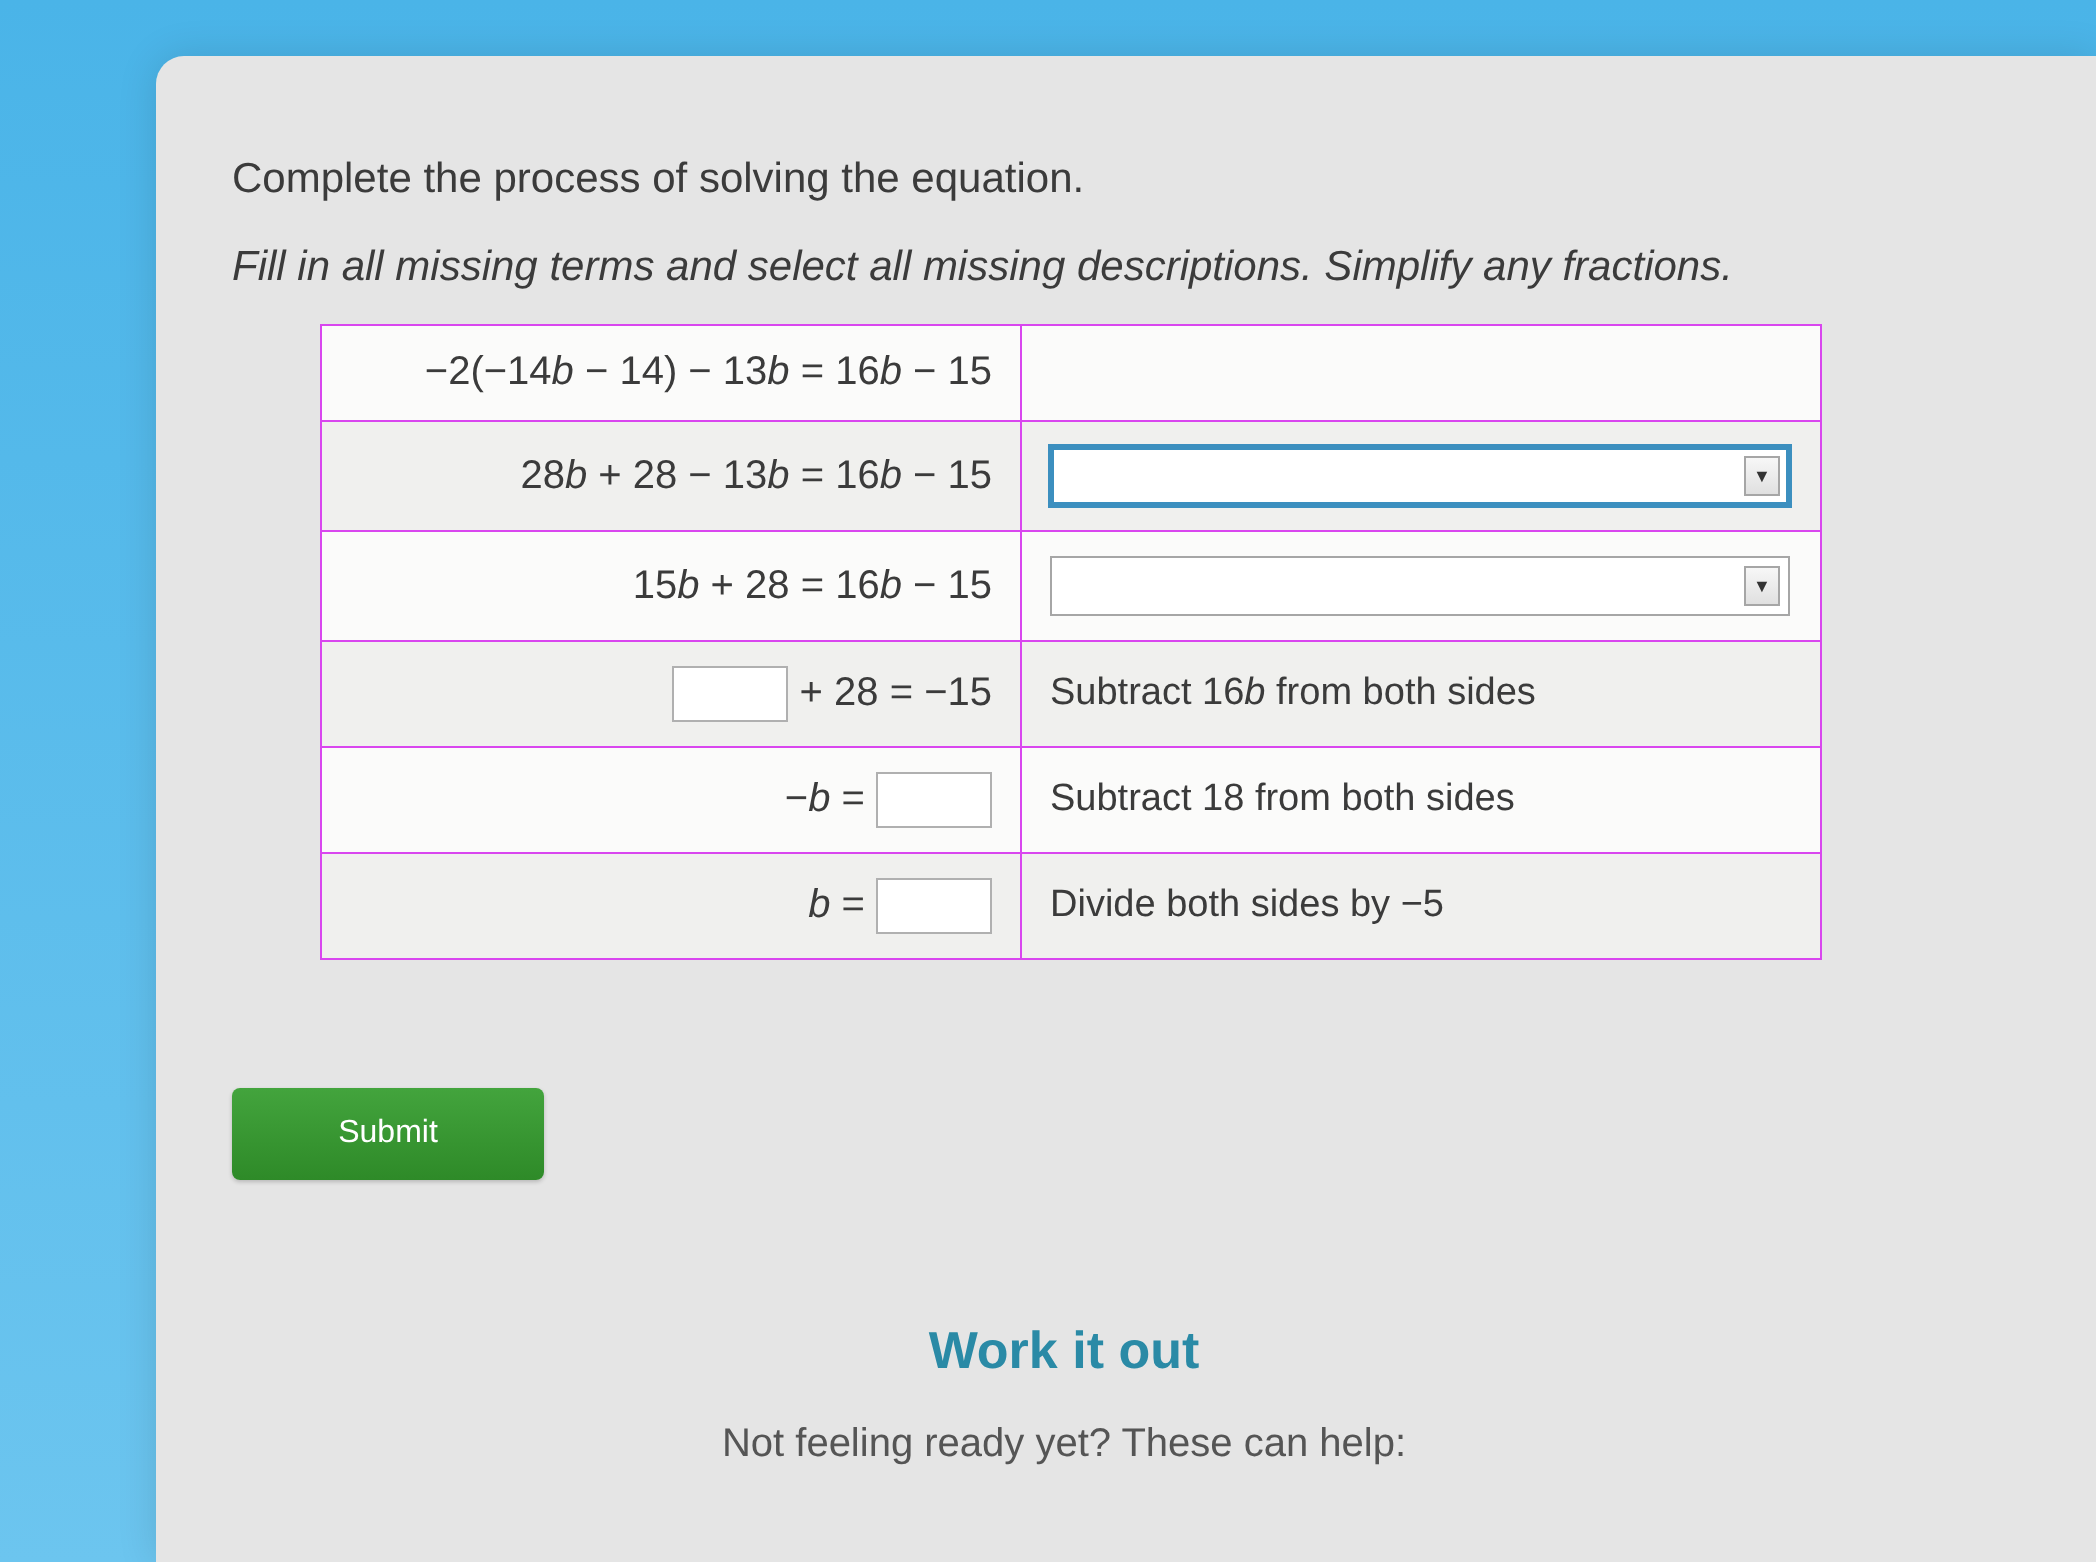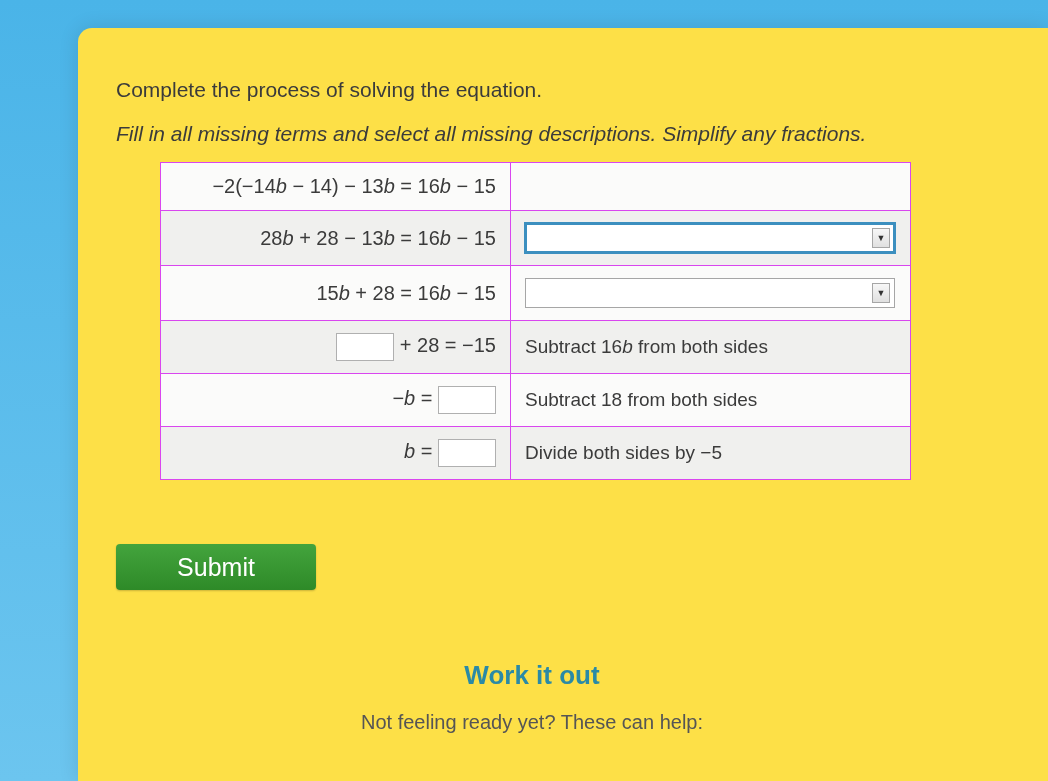--- a/index.html
+++ b/index.html
@@ -10,21 +10,21 @@
   height: 781px;
   overflow: hidden;
   position: relative;
 }
 .panel {
   position: absolute;
   top: 28px;
   left: 78px;
   right: 0;
   bottom: 0;
-  background: #fde047;
+  background: #e5e5e5;
   border-radius: 14px 0 0 0;
   box-shadow: 0 0 20px rgba(0,0,0,0.12);
   padding: 50px 30px 30px 38px;
 }
 .instruction {
   font-size: 21px;
   color: #3b3b3b;
   margin-bottom: 20px;
   font-weight: 400;
 }
@@ -91,27 +91,27 @@
   border: 1px solid #a6a6a6;
   display: flex;
   align-items: center;
   justify-content: center;
   font-size: 9px;
   color: #333;
 }
 .submit-btn {
   margin-top: 64px;
   margin-left: 0;
-  width: 200px;
+  width: 156px;
   height: 46px;
   background: linear-gradient(#43a43d,#2e8a28);
   color: #fff;
   border: none;
   border-radius: 4px;
-  font-size: 25px;
+  font-size: 16px;
   cursor: pointer;
   box-shadow: 0 1px 2px rgba(0,0,0,0.2);
 }
 .workout {
   text-align: center;
   margin-top: 70px;
   padding-right: 70px;
 }
 .workout-link {
   color: #2a8aa6;

